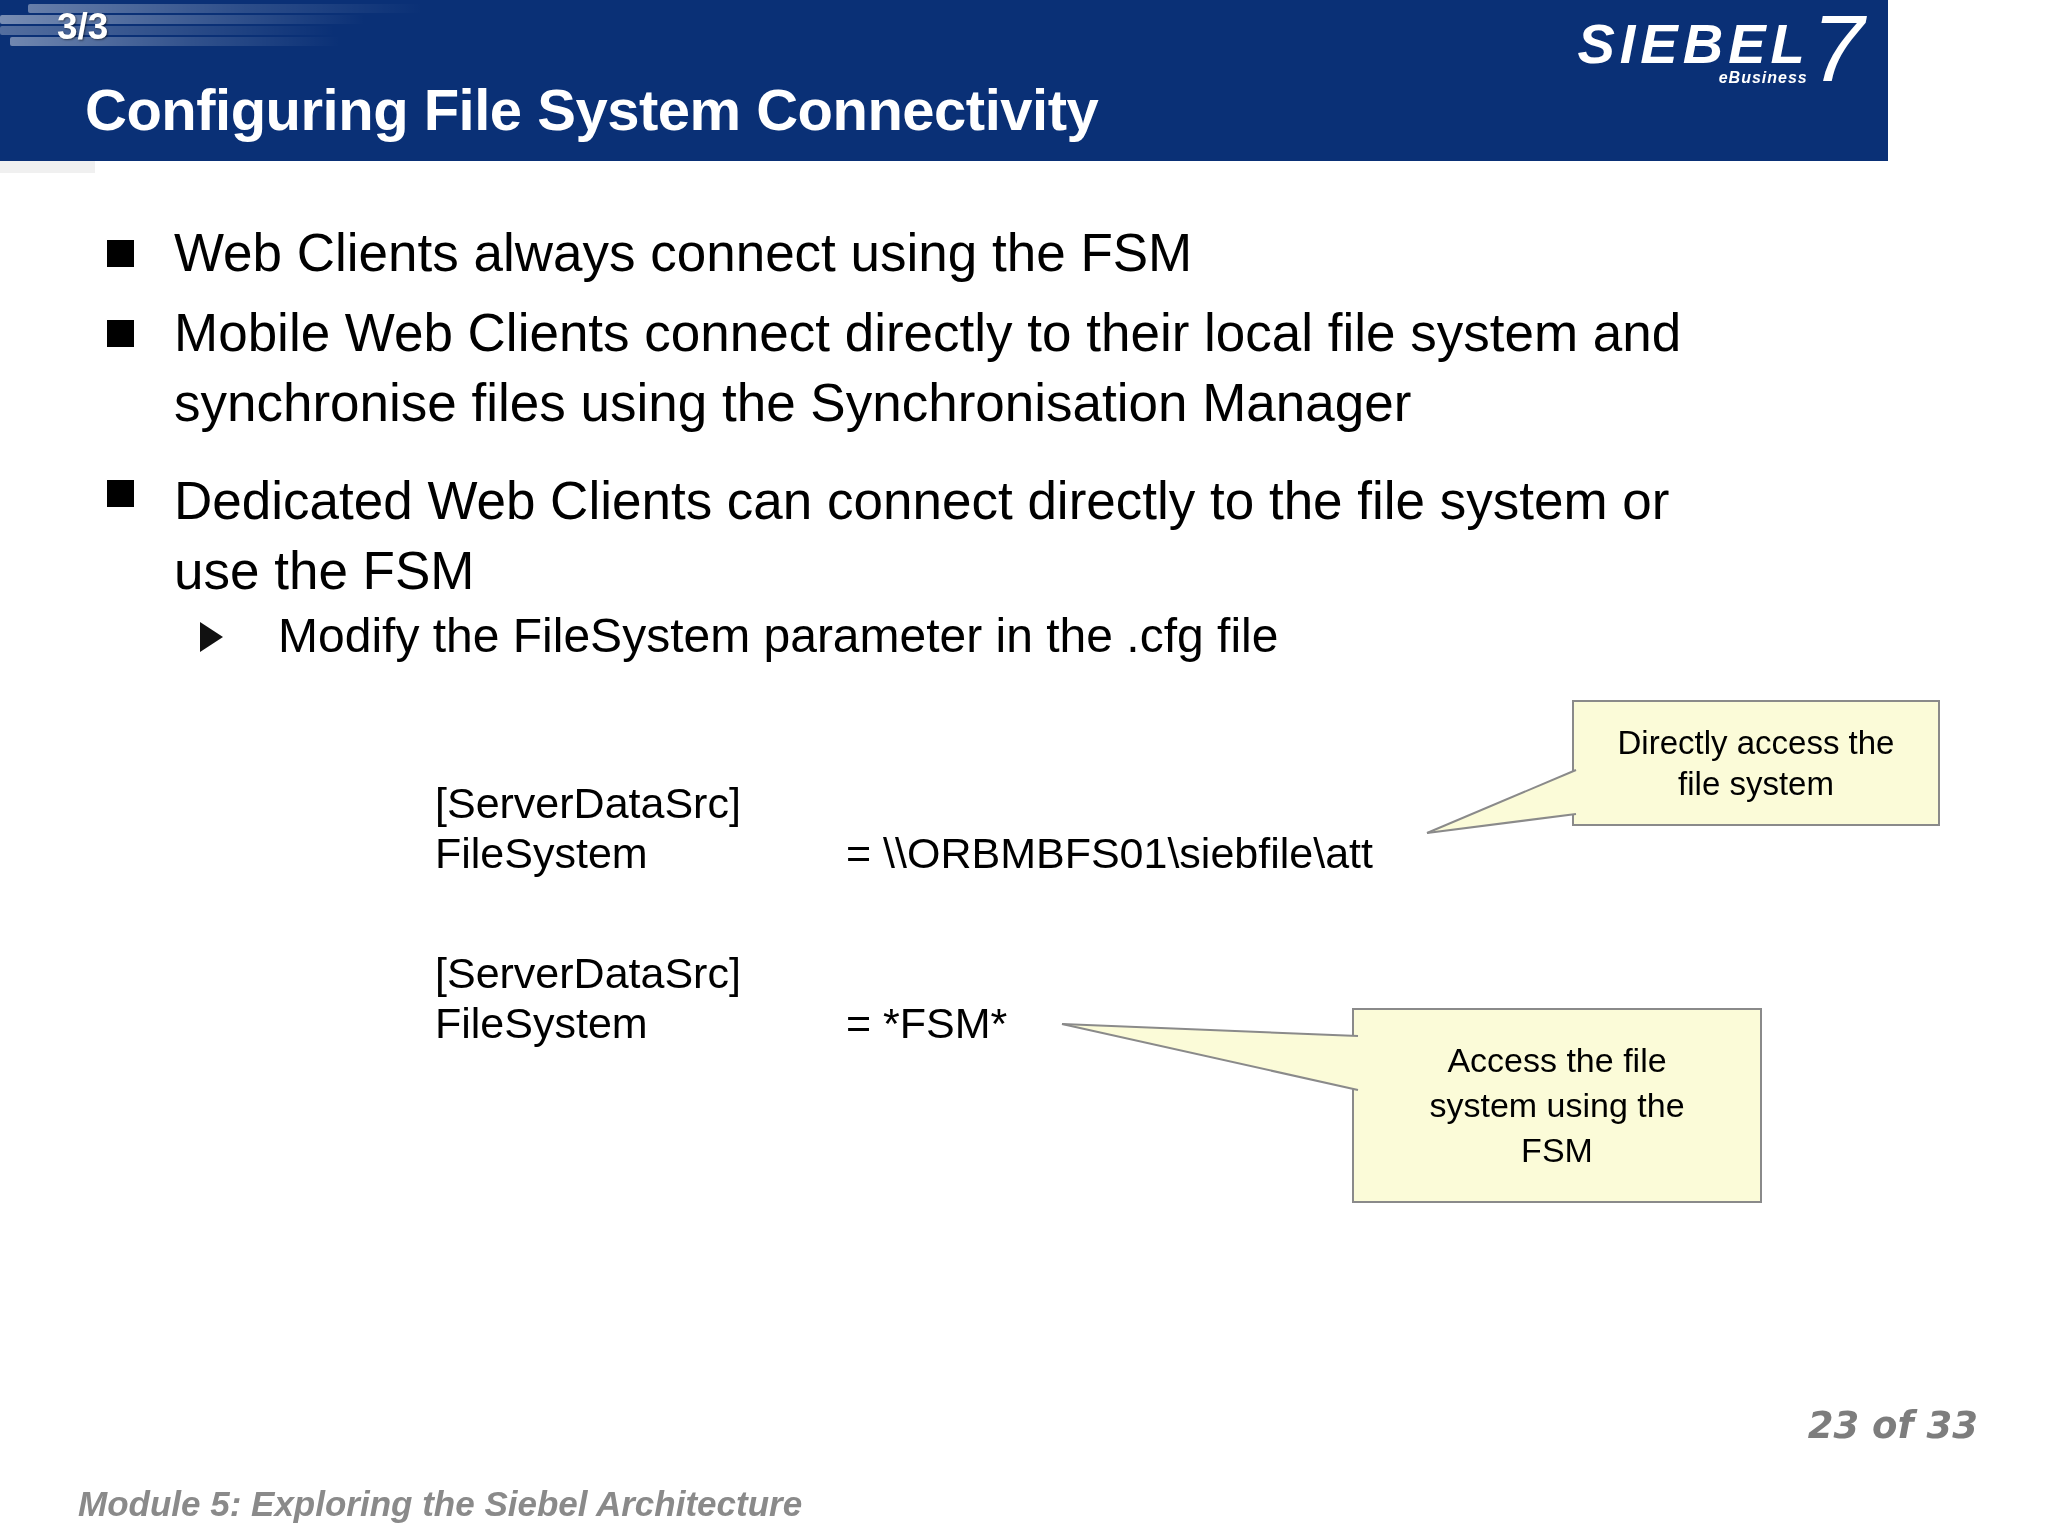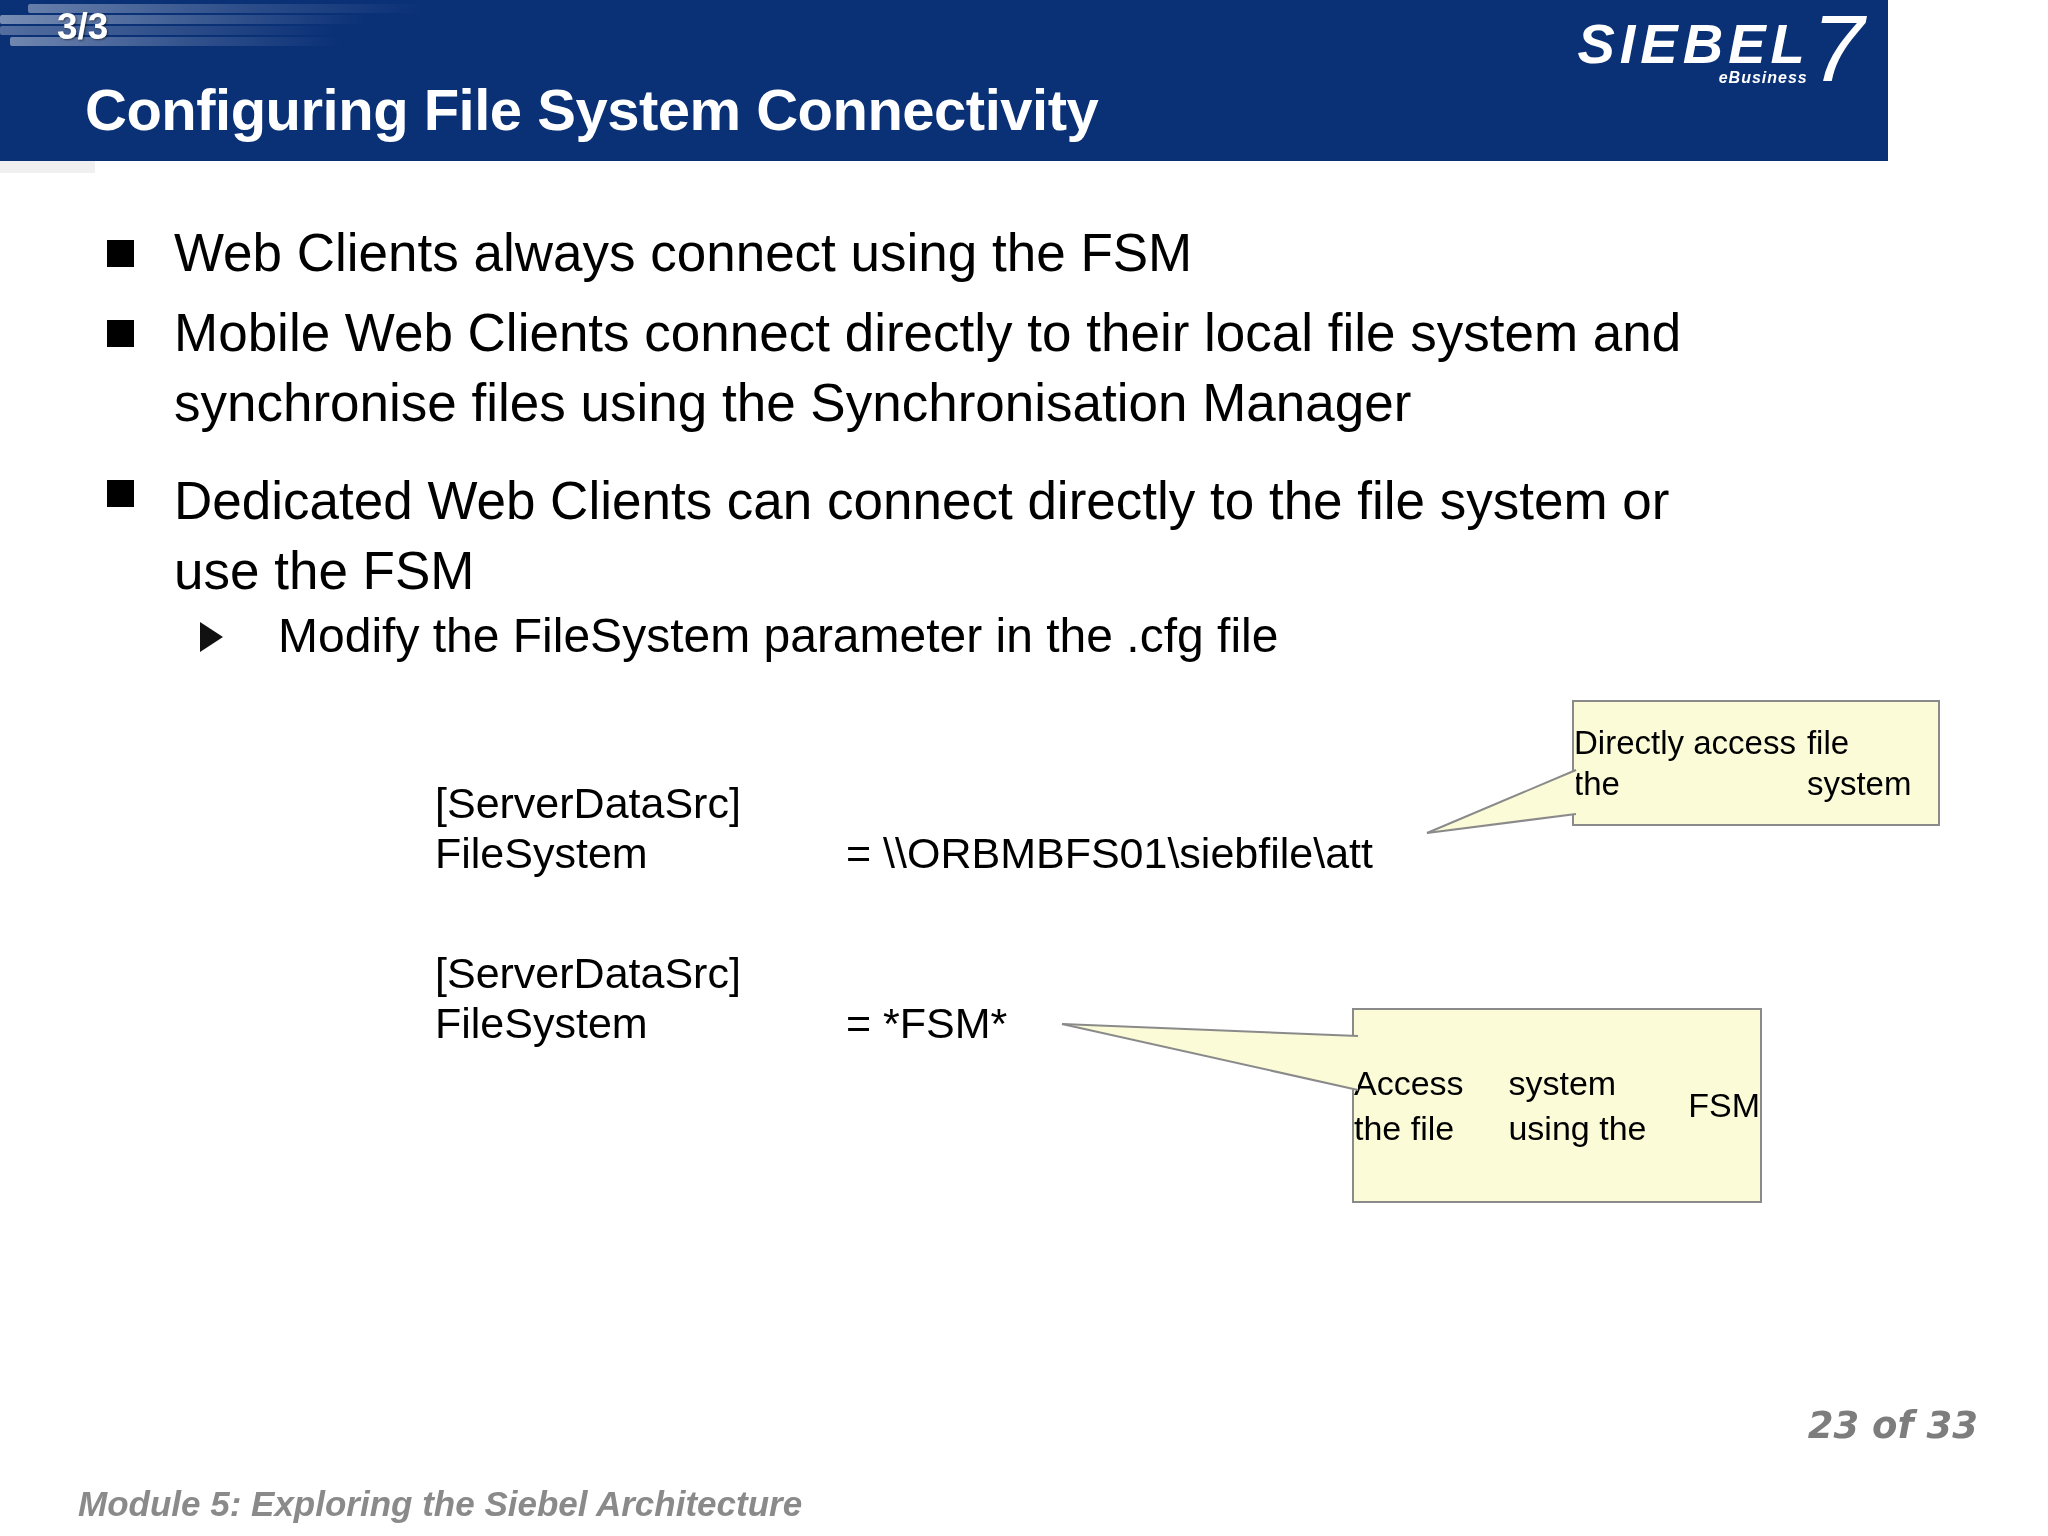--- a/index.html
+++ b/index.html
@@ -40,21 +40,21 @@
   .bullet-line{font-size:53px;line-height:70px;color:var(--text);white-space:nowrap;}
   .sub-bullet-triangle{position:absolute;left:200px;width:0;height:0;border-top:15px solid transparent;border-bottom:15px solid transparent;border-left:23px solid #111;}
   .sub-bullet-text{position:absolute;left:278px;font-size:48px;line-height:64px;color:var(--text);white-space:nowrap;}
 
   
   .code-block{left:435px;color:var(--text);}
   .code-line{font-size:43px;line-height:50px;white-space:nowrap;}
   .code-param{display:inline-block;width:411px;}
 
   
-  .callout{background:var(--callout-bg);border:2px solid var(--callout-border);display:flex;flex-direction:row;justify-content:center;align-items:center;text-align:left;color:var(--text);}
+  .callout{background:var(--callout-bg);border:2px solid var(--callout-border);display:flex;flex-direction:column;justify-content:center;align-items:center;text-align:left;color:var(--text);}
   .callout1{left:1572px;top:700px;width:368px;height:126px;font-size:33px;line-height:41px;}
   .callout2{left:1352px;top:1008px;width:410px;height:195px;font-size:34px;line-height:45px;}
   .tails{left:0;top:0;width:2048px;height:1536px;pointer-events:none;}
 
   
   .footer-left{left:78px;top:1484px;font-size:35px;font-weight:bold;font-style:italic;color:var(--footer-text);white-space:nowrap;}
   .footer-right{right:70px;top:1404px;font-family:"DejaVu Sans",sans-serif;font-size:37px;font-weight:bold;font-style:italic;color:#7d7d7d;white-space:nowrap;}
 </style>
 </head>
 <body>

